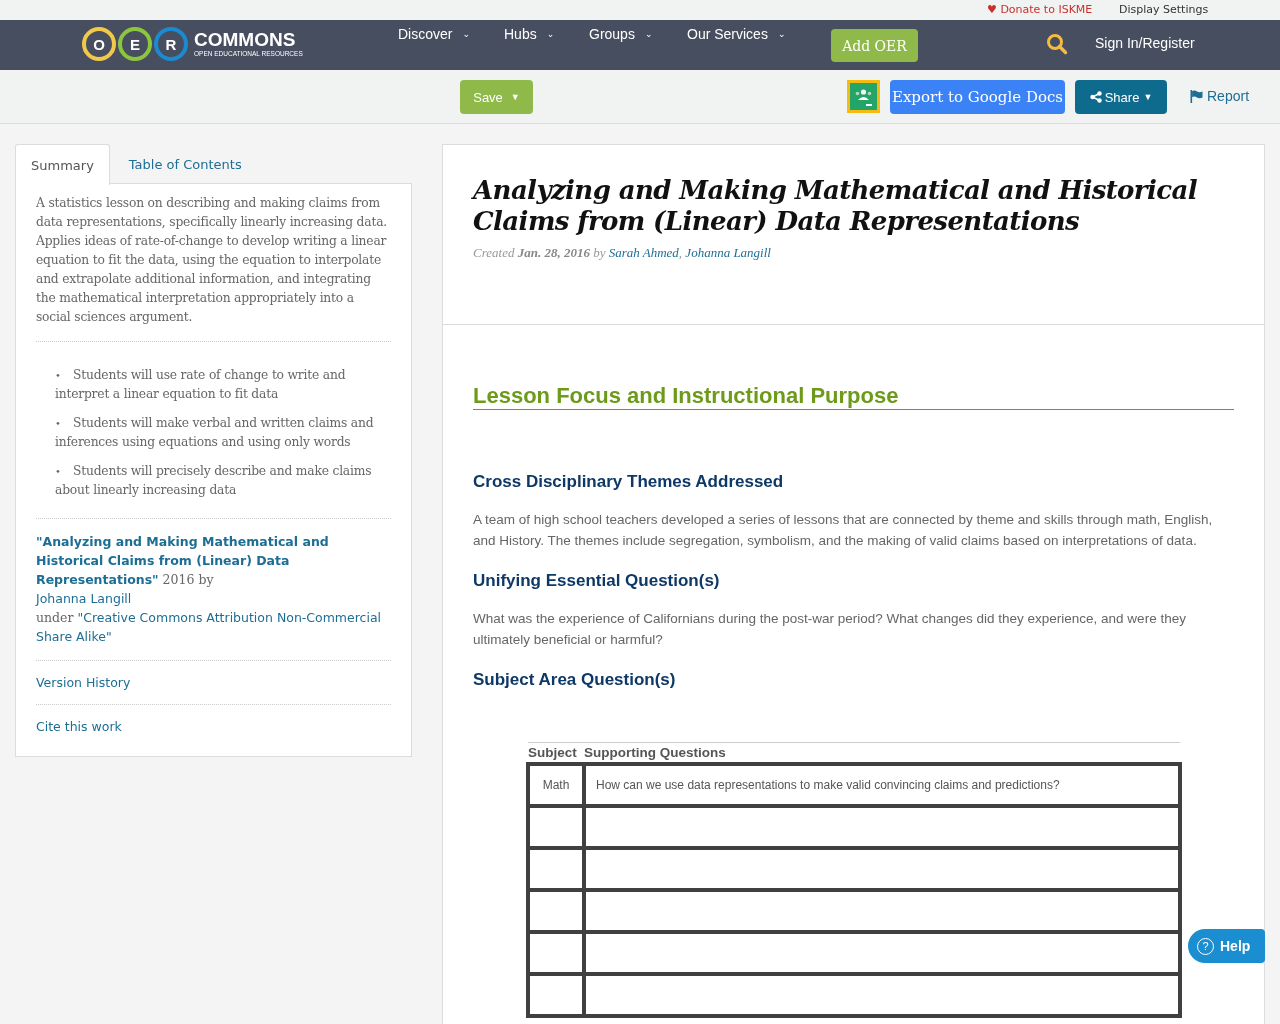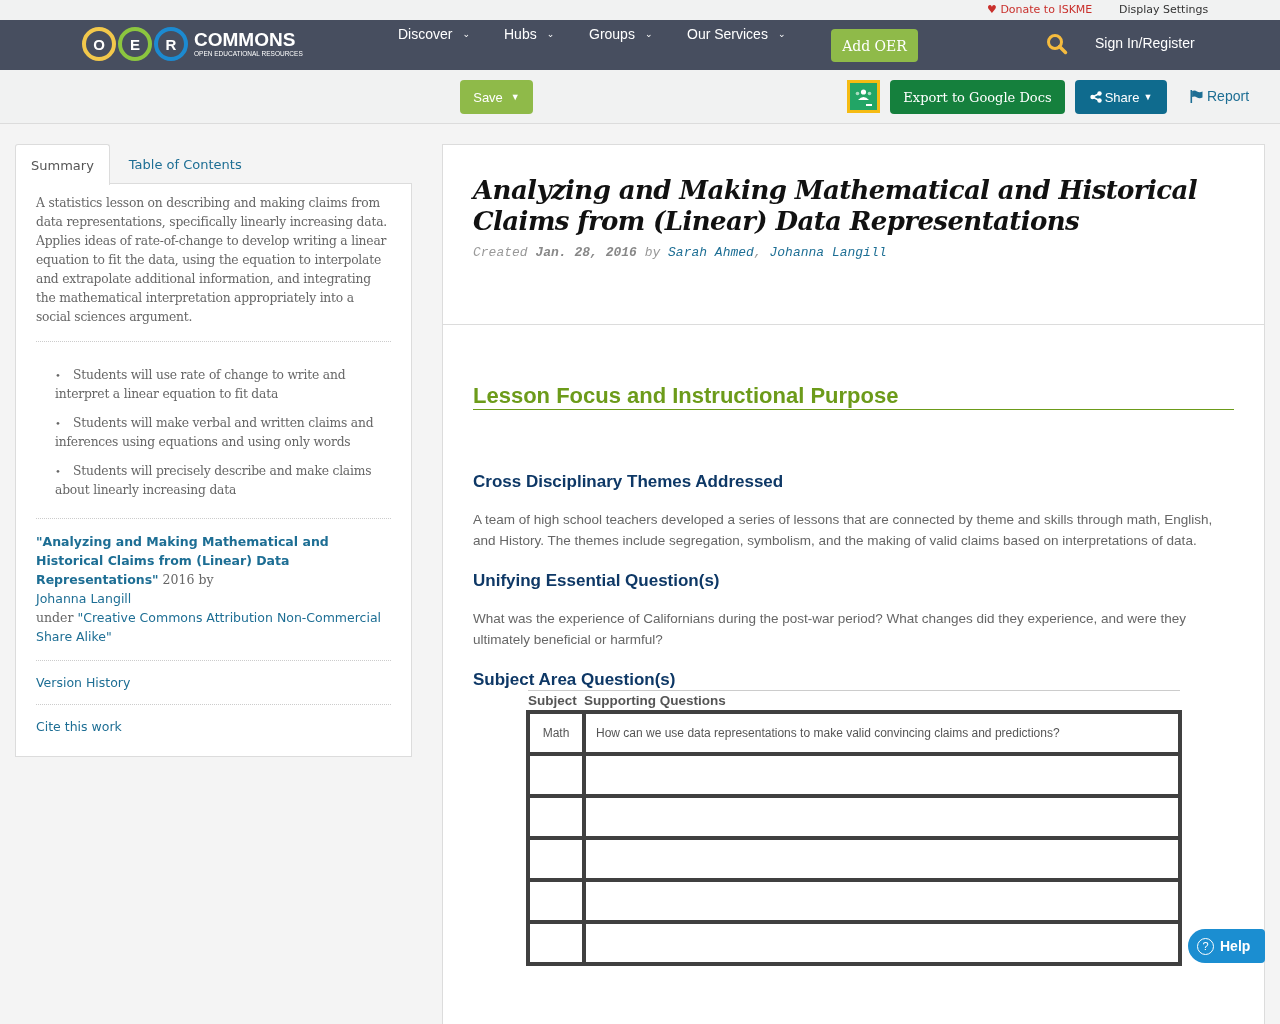--- a/index.html
+++ b/index.html
@@ -27,21 +27,21 @@
   .nav-item .chev { margin-left: 10px; font-size: 9px; }
   .add-oer { position: absolute; left: 831px; top: 9px; width: 87px; height: 33px; background: #8fba49; border-radius: 4px; color: #fff; font-size: 14px; font-family: "DejaVu Serif", serif; display: flex; align-items: center; justify-content: center; }
   .search-icon { position: absolute; left: 1046px; top: 13px; width: 22px; height: 22px; }
   .signin { position: absolute; left: 1095px; top: 15px; color: #fff; font-size: 14px; font-family: "Liberation Sans", sans-serif; }
 
   
   .toolbar { height: 54px; position: relative; border-bottom: 1px solid #dcdcdc; background: #f1f2f2; }
   .save-btn { position: absolute; left: 460px; top: 10px; width: 73px; height: 34px; background: #8fba49; color: #fff; border-radius: 4px; font-size: 13px; display: flex; align-items: center; justify-content: center; font-family: "Liberation Sans", sans-serif; }
   .save-btn .caret { margin-left: 8px; font-size: 9px; }
   .classroom-icon { position: absolute; left: 847px; top: 10px; width: 33px; height: 33px; border: 3px solid #f5bb13; background: #22a566; }
-  .export-btn { position: absolute; left: 890px; top: 10px; width: 175px; height: 34px; background: #15803d; color: #fff; border-radius: 4px; font-size: 13px; font-family: "DejaVu Serif", serif; display: flex; align-items: center; justify-content: center; }
+  .export-btn { position: absolute; left: 890px; top: 10px; width: 175px; height: 34px; background: #3b82f6; color: #fff; border-radius: 4px; font-size: 15px; font-family: "DejaVu Serif", serif; display: flex; align-items: center; justify-content: center; }
   .share-btn { position: absolute; left: 1075px; top: 10px; width: 92px; height: 34px; background: #0f6b8e; color: #fff; border-radius: 4px; font-size: 13px; display: flex; align-items: center; justify-content: center; font-family: "Liberation Sans", sans-serif; }
   .share-btn .caret { margin-left: 4px; font-size: 9px; }
   .report-link { position: absolute; left: 1190px; top: 18px; color: #1d6e94; font-size: 14px; display: flex; align-items: center; font-family: "Liberation Sans", sans-serif; }
   .report-link svg { margin-right: 4px; }
 
   
   .sidebar { position: absolute; left: 15px; top: 144px; width: 397px; }
   .tabs { display: flex; height: 40px; position: relative; }
   .tab { font-size: 13px; padding: 0 15px; height: 40px; display: flex; align-items: center; }
   .tab.active { background: #fff; border: 1px solid #dcdcdc; border-bottom: none; color: #555; border-radius: 3px 3px 0 0; height: 41px; z-index: 2; }
@@ -56,31 +56,31 @@
   .attrib { font-size: 12.5px; line-height: 19px; margin-top: 13px; color: #666; }
   .attrib .title-link { color: #1d6e94; font-weight: bold; }
   .attrib .link { color: #1d6e94; }
   .attrib .serif { font-family: "DejaVu Serif", serif; }
   .side-link { display: block; color: #1d6e94; font-size: 12.5px; margin-top: 14px; }
 
   
   .main { position: absolute; left: 442px; top: 144px; width: 823px; height: 900px; background: #fff; border: 1px solid #dcdcdc; }
   .header-block { padding: 30px 30px 0 30px; height: 180px; border-bottom: 1px solid #dcdcdc; }
   .page-title { font-family: "DejaVu Serif", serif; font-weight: bold; font-size: 26px; line-height: 31px; color: #111; letter-spacing: -0.6px; font-style: italic; }
-  .meta { margin-top: 8px; font-size: 13px; font-style: italic; color: #999; font-family: Liberation Mono, monospace; }
+  .meta { margin-top: 8px; font-size: 13px; font-style: italic; color: #999; font-family: Liberation Serif, serif; }
   .meta .date { font-weight: bold; color: #888; }
   .meta a { color: #1d6e94; }
   .content { padding: 0 30px; }
   .section-title { margin-top: 58px; font-size: 22px; color: #6c9b1a; border-bottom: 1px solid #6c9b1a; padding-bottom: 0px; font-family: "Liberation Sans", sans-serif; }
   h3 { font-size: 17px; color: #0e3866; font-weight: bold; font-family: "Liberation Sans", sans-serif; }
   h3.first { margin-top: 62px; }
   h3.next { margin-top: 20px; }
   p.body { font-size: 13.5px; line-height: 21px; color: #666; margin-top: 17px; font-family: "Liberation Sans", sans-serif; }
 
-  .q-table { margin-left: 53px; border-collapse: collapse; width: 656px; font-family: "Liberation Sans", sans-serif; padding-left: 13px; }
+  .q-table { margin-top: 52px; margin-left: 53px; border-collapse: collapse; width: 656px; font-family: "Liberation Sans", sans-serif; padding-left: 13px; }
   .q-table th { text-align: left; font-size: 13.5px; color: #555; font-weight: bold; border-top: 1px solid #ccc; height: 21px; padding: 0; }
   .q-table td { border: 4px solid #404040; height: 42px; font-size: 12px; color: #555; padding: 0 10px; }
   .q-table td.subj { width: 56px; text-align: center; }
 
   
   .help-btn { position: absolute; left: 1188px; top: 929px; width: 77px; height: 34px; background: #1b8ed1; border-radius: 17px 0 0 17px; color: #fff; font-weight: bold; font-size: 14px; display: flex; align-items: center; padding-left: 9px; font-family: "Liberation Sans", sans-serif; border-top-right-radius: 4px; border-bottom-right-radius: 4px; }
   .help-btn .q { width: 17px; height: 17px; border: 1.5px solid #fff; border-radius: 50%; font-size: 11px; display: flex; align-items: center; justify-content: center; margin-right: 6px; font-weight: normal; }
 </style>
 </head>
 <body>

